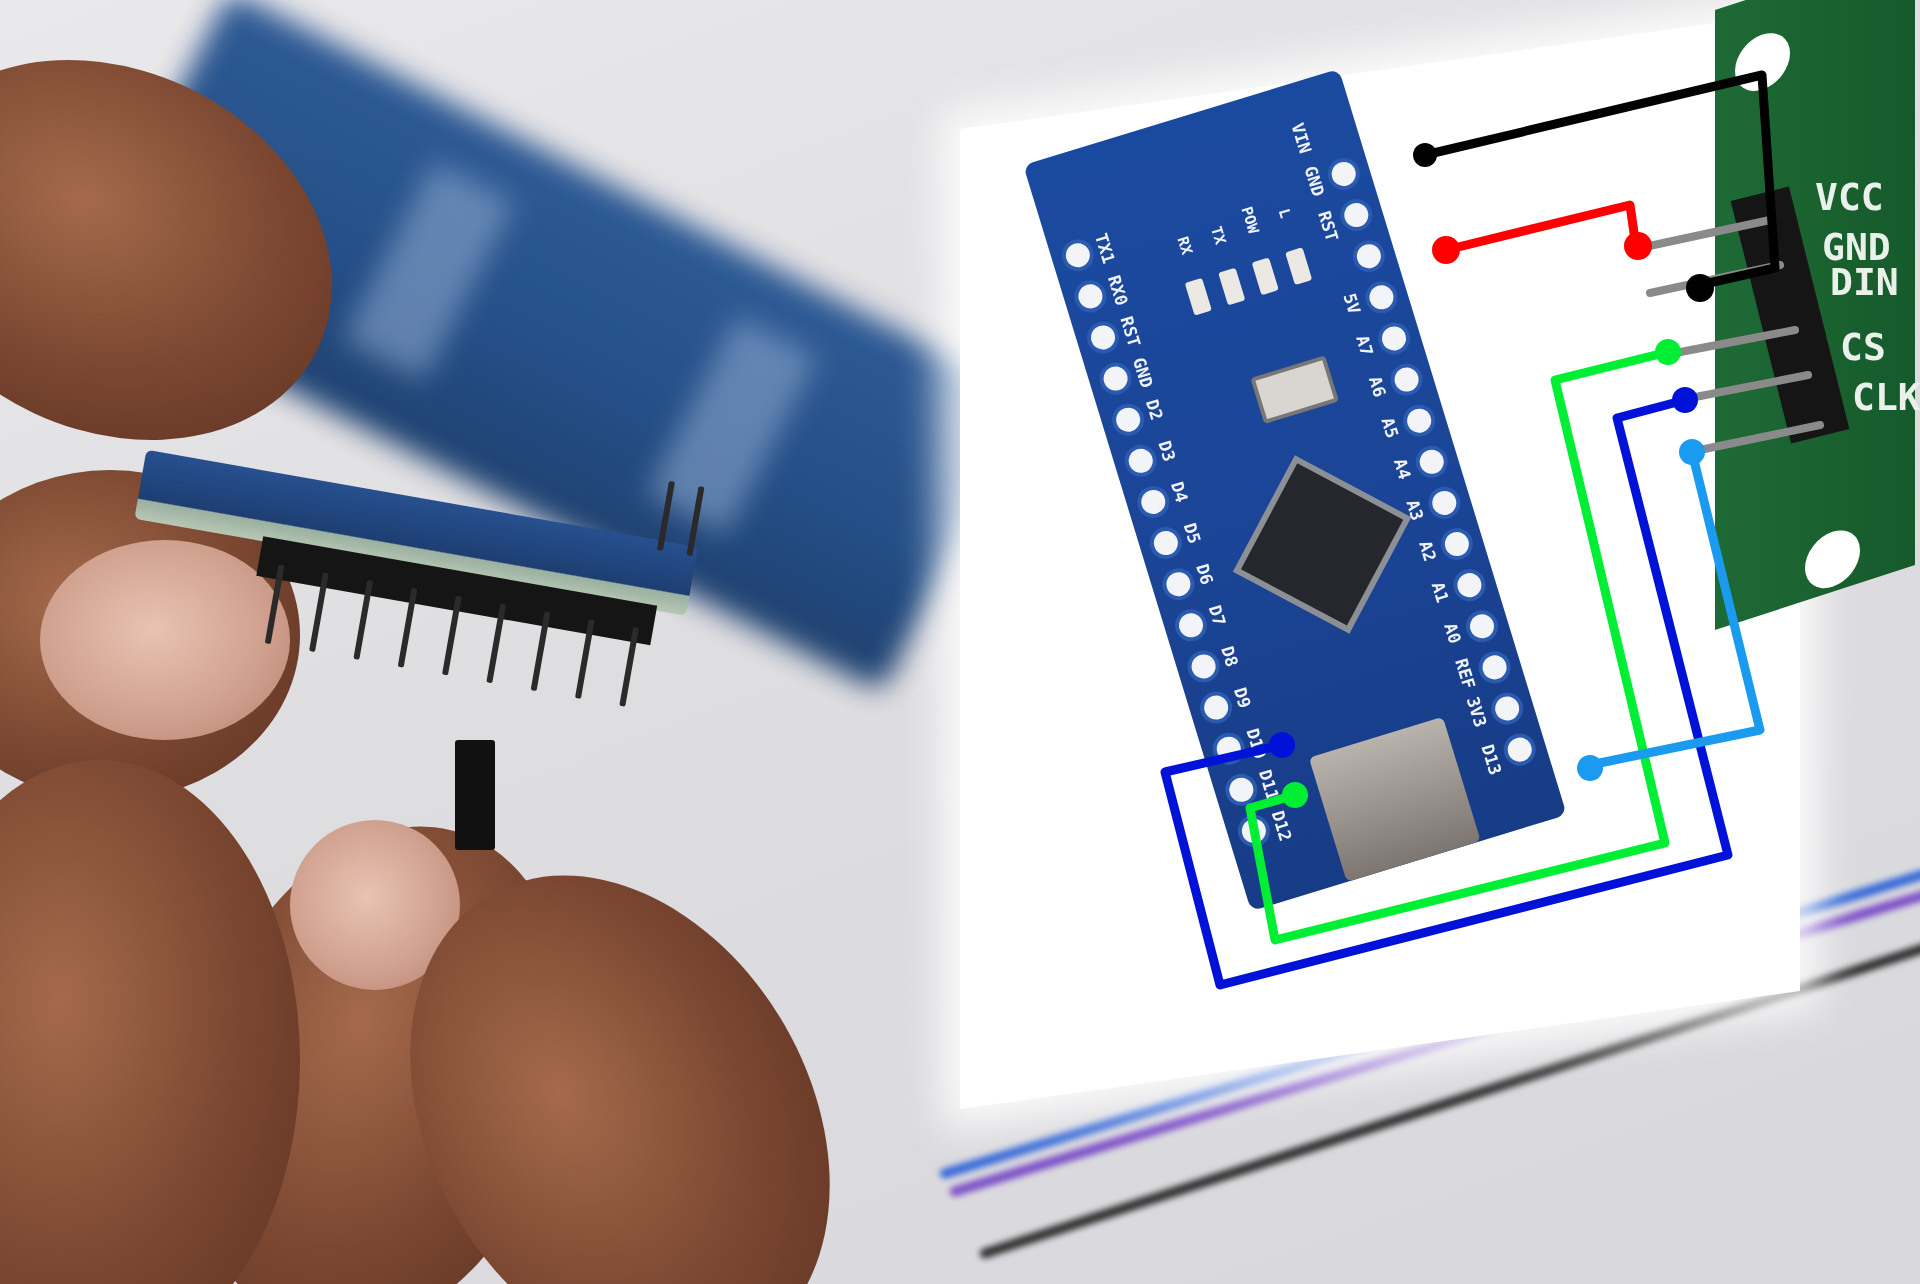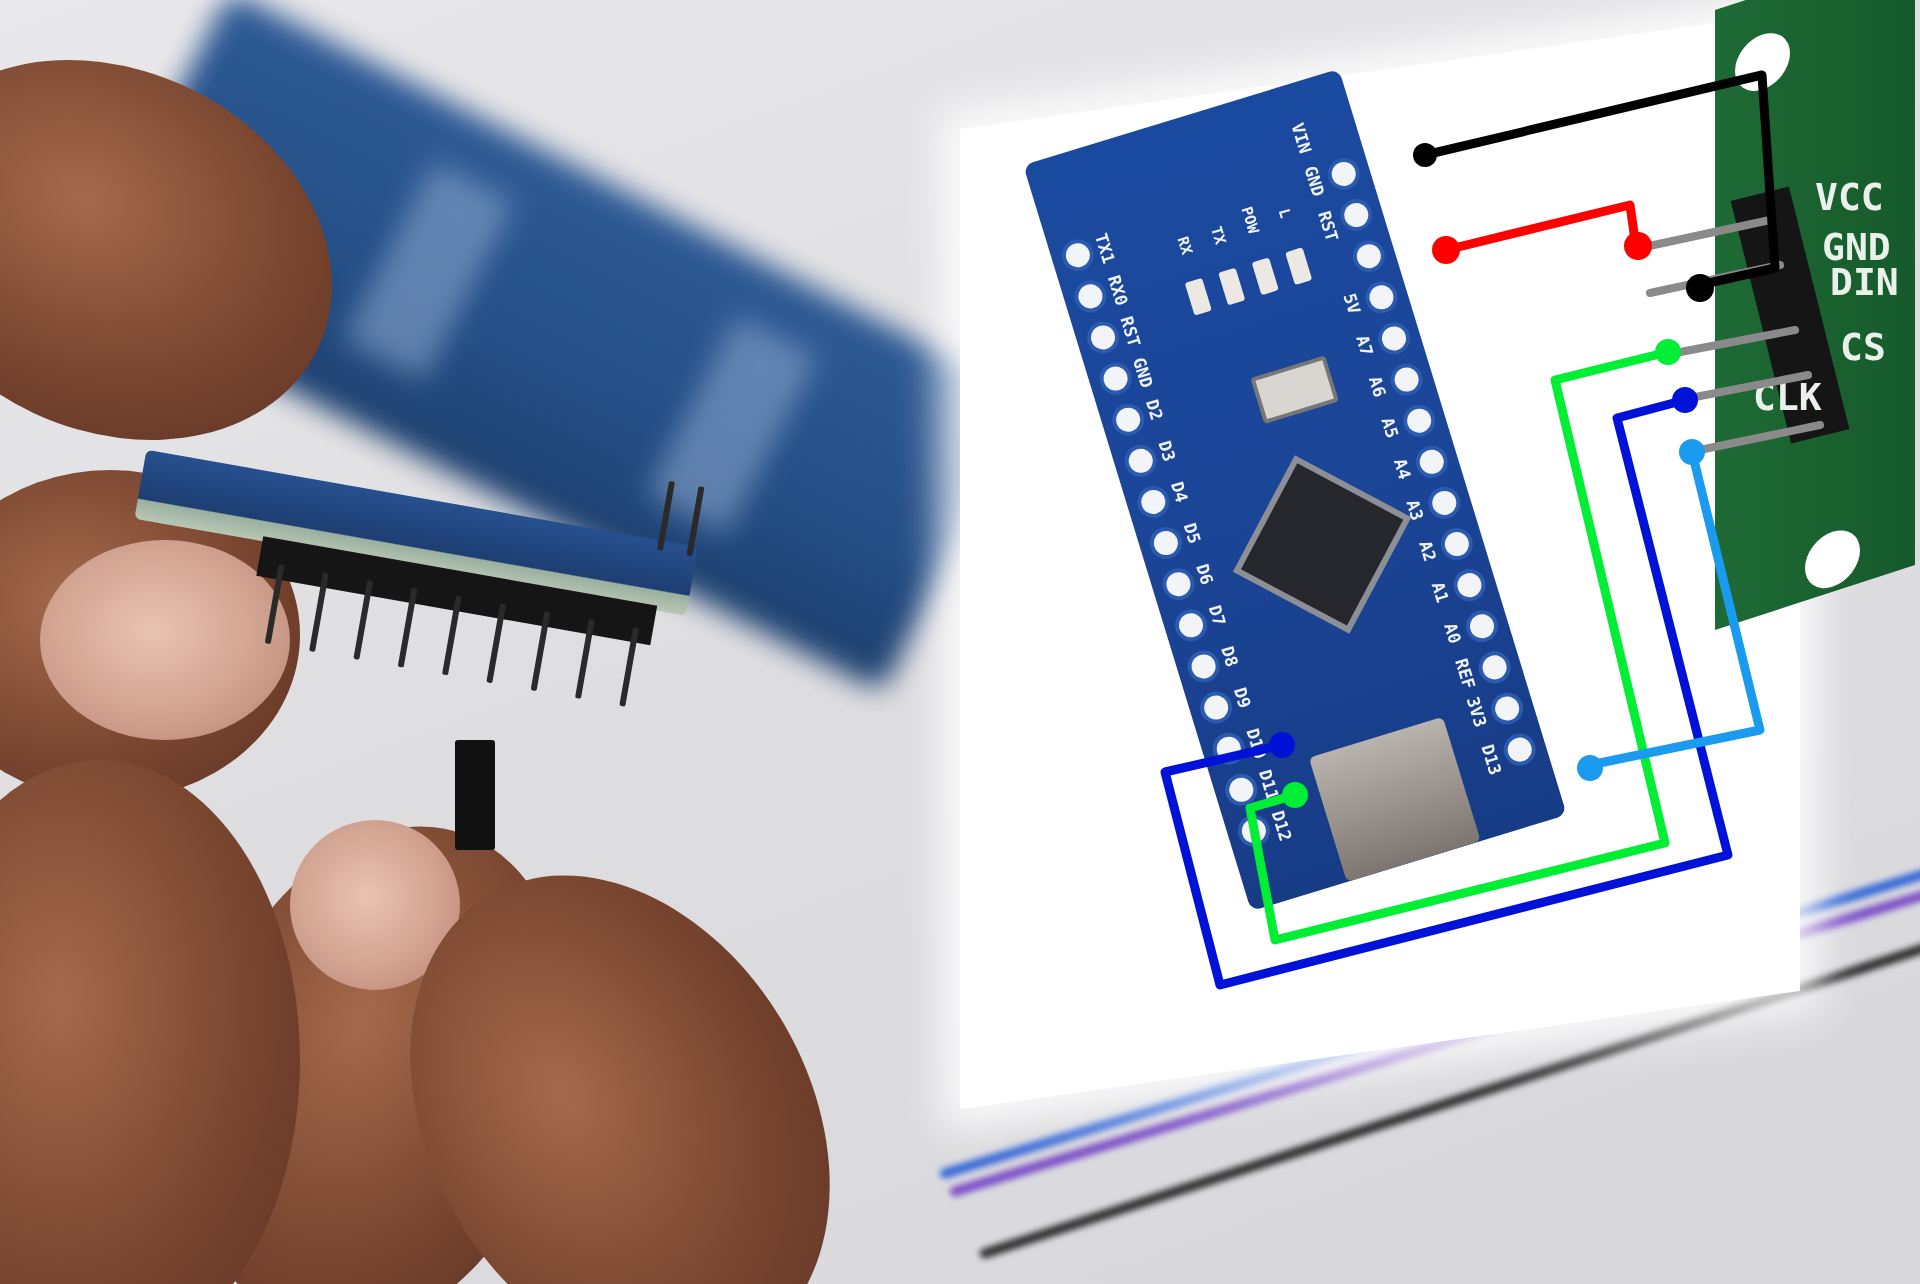--- a/index.html
+++ b/index.html
@@ -148,21 +148,21 @@
 
 <div id="module">
   <div class="mod-hole" style="left:20px;top:40px"></div>
   <div class="mod-hole" style="left:90px;top:560px"></div>
 </div>
 <div id="mod-header"></div>
 <div class="mod-label" style="left:1815px;top:175px">VCC</div>
 <div class="mod-label" style="left:1822px;top:225px">GND</div>
 <div class="mod-label" style="left:1830px;top:260px">DIN</div>
 <div class="mod-label" style="left:1840px;top:325px">CS</div>
-<div class="mod-label" style="left:1753px;top:375px">CLK</div>
+<div class="mod-label" style="left:1852px;top:375px">CLK</div>
 
 <div id="nano">
   <div class="led" style="left:120px;top:160px"></div>
   <div class="led" style="left:155px;top:160px"></div>
   <div class="led" style="left:190px;top:160px"></div>
   <div class="led" style="left:225px;top:160px"></div>
   <div id="reset-btn"></div>
   <div id="mcu"></div>
   <div id="usb"></div>
 

